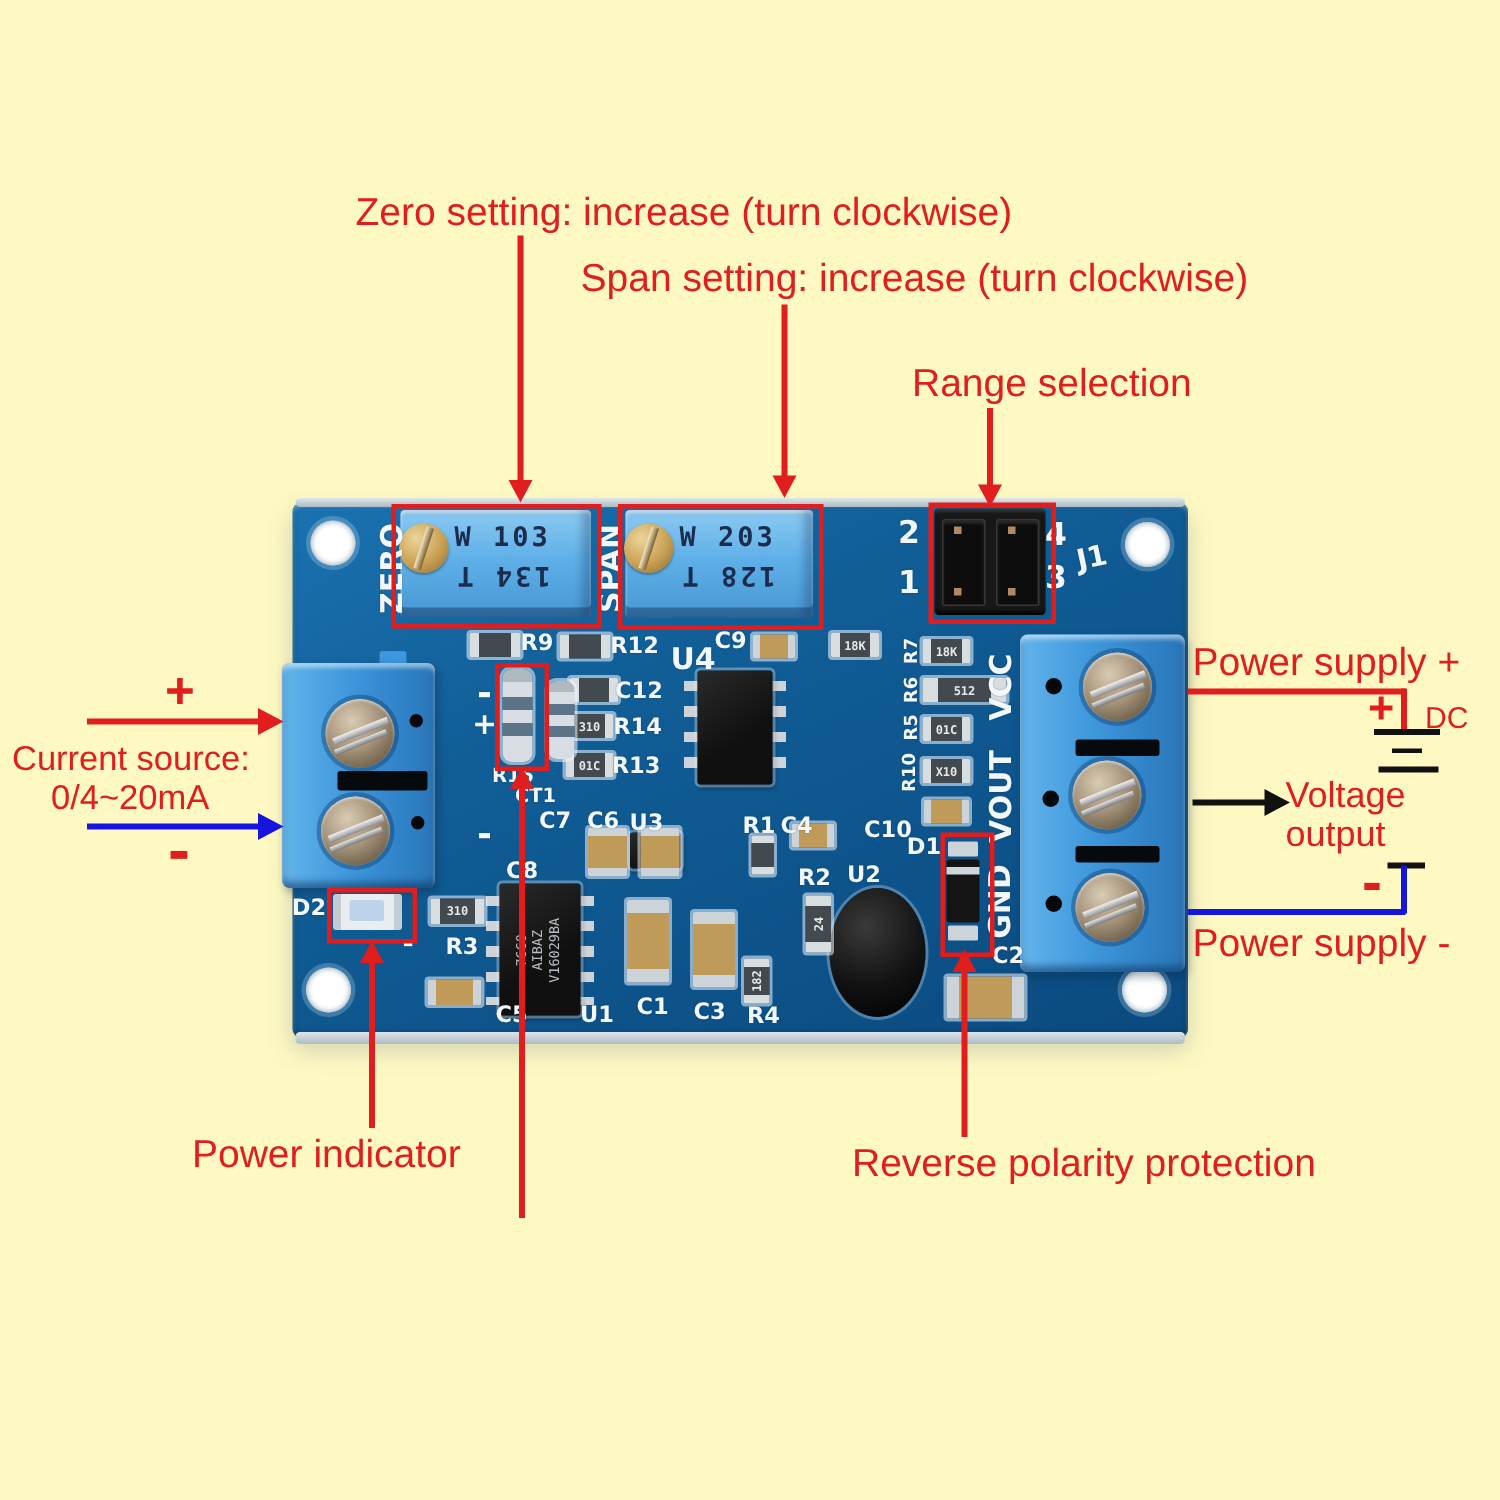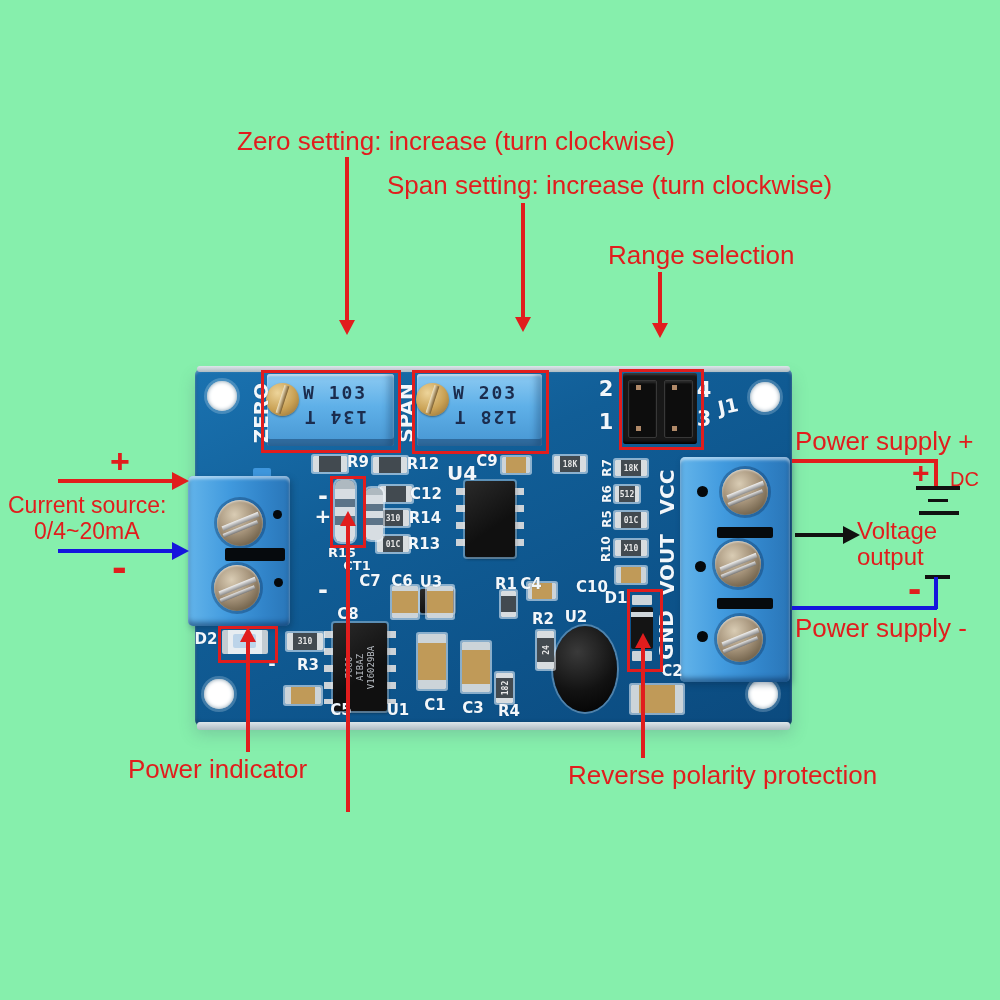--- a/index.html
+++ b/index.html
@@ -1,38 +1,38 @@
 <!DOCTYPE html>
 <html><head>
 <meta charset="utf-8">
 <title>Current to Voltage Module — annotated diagram</title>
 <style>
   html,body{margin:0;padding:0;background:#fff;}
-  .stage{position:relative;width:1000px;height:1000px;background:#86efac;overflow:hidden;
+  .stage{position:relative;width:1000px;height:1000px;background:#fef9c3;overflow:hidden;
          font-family:"Liberation Sans",sans-serif;}
   .abs{position:absolute;}
   
   .ann{position:absolute;color:#e11d1d;white-space:nowrap;font-size:26px;z-index:8;}
   .sym{position:absolute;color:#e11d1d;font-weight:bold;font-size:34px;z-index:8;line-height:1;}
   
   .rline{position:absolute;background:#e11d1d;z-index:7;}
   .bline{position:absolute;background:#1515dd;z-index:7;}
   .kline{position:absolute;background:#111;z-index:7;}
   .arr{position:absolute;width:0;height:0;z-index:7;}
   .arr.down{border-left:8px solid transparent;border-right:8px solid transparent;border-top:15px solid #e11d1d;}
   .arr.up{border-left:8px solid transparent;border-right:8px solid transparent;border-bottom:15px solid #e11d1d;}
   .arr.right{border-top:9px solid transparent;border-bottom:9px solid transparent;border-left:17px solid #e11d1d;}
   .arr.rightb{border-top:9px solid transparent;border-bottom:9px solid transparent;border-left:17px solid #1515dd;}
   .arr.rightk{border-top:9px solid transparent;border-bottom:9px solid transparent;border-left:17px solid #111;}
   .hibox{position:absolute;border:3px solid #e11d1d;z-index:6;}
   
   .board{position:absolute;left:195px;top:335px;width:597px;height:357px;border-radius:6px;
          background:linear-gradient(155deg,#1a72b0 0%,#115e97 35%,#0d538a 70%,#0b4a7e 100%);
          box-shadow:0 8px 16px rgba(70,90,110,.25), inset 0 2px 3px rgba(255,255,255,.35), inset 0 -3px 4px rgba(0,0,0,.35);
-         z-index:2;margin-top:34px;}
+         z-index:2;}
   .edge{position:absolute;background:linear-gradient(180deg,#dde6ea,#aebbc3);z-index:1;}
   .hole{position:absolute;width:30px;height:30px;border-radius:50%;background:#fff;
         box-shadow:inset 0 0 4px #7e99ab, 0 0 0 3px rgba(210,230,242,.25);}
   .sl{position:absolute;color:#f2f7fb;font-family:"DejaVu Sans",sans-serif;font-weight:bold;
       white-space:nowrap;z-index:4;text-shadow:0 0 1px rgba(0,30,60,.5);}
   .pot{position:absolute;border-radius:3px;
        background:linear-gradient(180deg,#8ccaf2 0%,#5fb0e8 45%,#4796d2 100%);
        box-shadow:inset 0 -7px 0 rgba(15,50,90,.45), inset -6px 0 6px rgba(15,50,90,.3), inset 0 2px 2px rgba(255,255,255,.7);
        z-index:3;}
   .gold{position:absolute;width:33px;height:33px;border-radius:50%;
@@ -221,21 +221,21 @@
 
     <div id="parts" class="abs" style="left:0;top:0;width:597px;height:357px;">
         <div class="part res" style="left: 118px; top: 87px; width: 34px; height: 16px;"></div>
         <div class="part res" style="left: 178px; top: 88px; width: 34px; height: 16px;"></div>
         <div class="part res" style="left: 359px; top: 87px; width: 32px; height: 16px;">
           <span class="mk">18K</span>
         </div>
         <div class="part res" style="left: 420px; top: 91px; width: 32px; height: 16px;">
           <span class="mk">18K</span>
         </div>
-        <div class="part res" style="left: 420px; top: 117px; width: 24px; height: 16px;">
+        <div class="part res" style="left: 420px; top: 117px; width: 56px; height: 16px;">
           <span class="mk">512</span>
         </div>
         <div class="part res" style="left: 420px; top: 143px; width: 32px; height: 16px;">
           <span class="mk">01C</span>
         </div>
         <div class="part res" style="left: 420px; top: 171px; width: 32px; height: 16px;">
           <span class="mk">X10</span>
         </div>
         <div class="part res" style="left: 185px; top: 117px; width: 32px; height: 16px;"></div>
         <div class="part res" style="left: 182px; top: 141px; width: 32px; height: 16px;">

